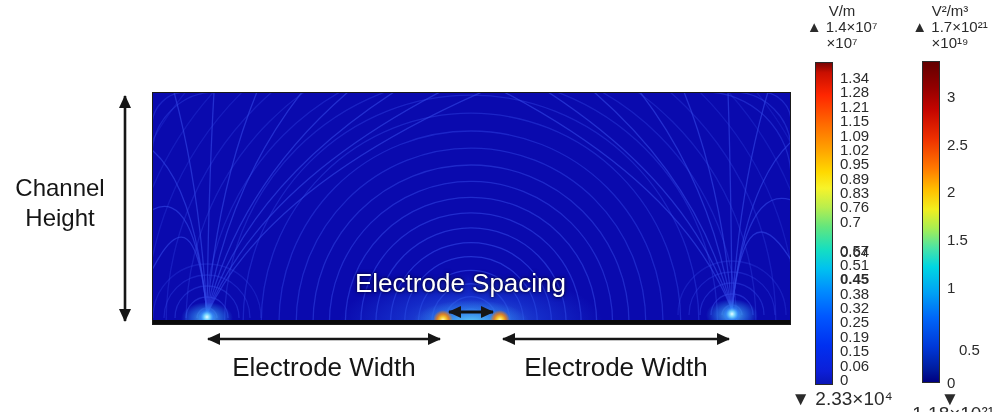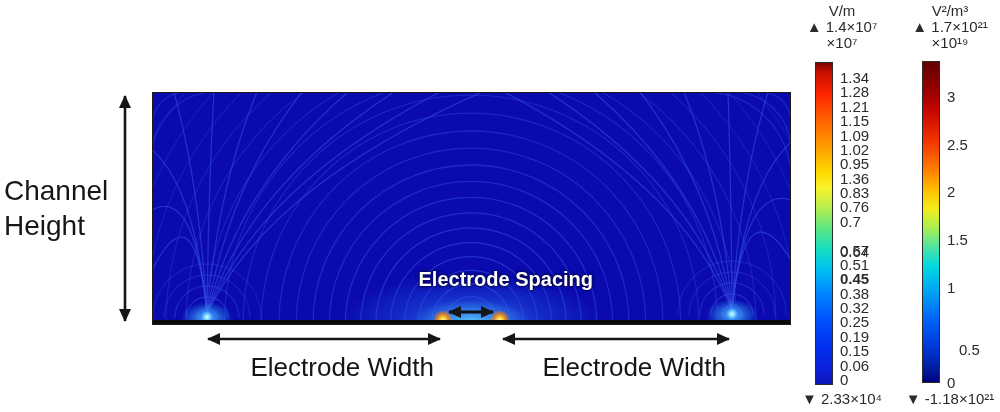--- a/index.html
+++ b/index.html
@@ -2,38 +2,38 @@
 <html><head>
 <meta charset="utf-8">
 <style>
   html,body{margin:0;padding:0;background:#ffffff;}
   body{width:1000px;height:412px;font-family:"Liberation Sans","DejaVu Sans",sans-serif;}
   #canvas{position:relative;width:1000px;height:412px;background:#ffffff;overflow:hidden;}
 
   .abs{position:absolute;}
 
   
-  .dim-label{color:#161616;font-size:28px;line-height:1.25;letter-spacing:0px;}
-  .spacing-label{color:#ffffff;font-size:20px;font-weight:700;text-align:right;
+  .dim-label{color:#161616;font-size:24px;line-height:1.25;letter-spacing:0px;text-align:center;}
+  .spacing-label{color:#ffffff;font-size:26px;font-weight:400;text-align:left;
                  text-shadow:0 0 4px rgba(0,0,45,.9),0 0 2px rgba(0,0,45,.9);}
-  .width-label{color:#161616;font-size:26px;text-align:right;}
+  .width-label{color:#161616;font-size:26px;text-align:center;}
 
   
   .cbar{border:1px solid #2a2a2a;box-sizing:border-box;}
   .cbar-efield{background:linear-gradient(to bottom,
       #7a0403 0%, #c90f00 3%, #ff2600 10%, #ff6a00 19%, #ffa300 27%,
       #ffd900 34%, #f7f32a 39%, #b8ee4e 45%, #63e67d 51%, #16dfc0 58%,
       #00c2ef 64%, #008cff 71%, #0057ff 79%, #0030f0 88%, #0c1fd8 96%, #0a16b6 100%);}
   .cbar-grad{background:linear-gradient(to bottom,
       #640000 0%, #930000 8%, #c40500 15%, #ee3000 24%, #ff7700 33%,
       #ffc000 40%, #f2ee1e 46%, #a8ee52 52%, #4ce4a4 58%, #00d6e2 64%,
       #00a2f5 72%, #0066f8 80%, #0038d8 89%, #001c9e 96%, #000080 100%);}
 
   .cbar-header{font-size:15px;color:#2b2b2b;text-align:center;line-height:16px;}
-  .cbar-min{font-size:15px;color:#2b2b2b;text-align:center;line-height:15px;}
+  .cbar-min{font-size:19px;color:#2b2b2b;text-align:center;line-height:15px;}
   .tick-label{position:absolute;font-size:15px;color:#2b2b2b;transform:translateY(-50%);white-space:nowrap;}
 
   svg{display:block;}
 </style>
 </head>
 <body>
 
 <div id="canvas">
 
   <svg id="field-plot" class="abs" style="left:152px;top:92px;" width="639" height="233" viewBox="0 0 639 233">
@@ -169,21 +169,21 @@
   </div>
   <div class="abs cbar cbar-efield" style="left:815px;top:62px;width:18px;height:323px;"></div>
   <div id="ticks-efield">
       <span class="tick-label" style="left: 840px; top: 77px;">1.34</span>
       <span class="tick-label" style="left: 840px; top: 91.381px;">1.28</span>
       <span class="tick-label" style="left: 840px; top: 105.762px;">1.21</span>
       <span class="tick-label" style="left: 840px; top: 120.143px;">1.15</span>
       <span class="tick-label" style="left: 840px; top: 134.524px;">1.09</span>
       <span class="tick-label" style="left: 840px; top: 148.905px;">1.02</span>
       <span class="tick-label" style="left: 840px; top: 163.286px;">0.95</span>
-      <span class="tick-label" style="left: 840px; top: 177.667px;">1.36</span>
+      <span class="tick-label" style="left: 840px; top: 177.667px;">0.89</span>
       <span class="tick-label" style="left: 840px; top: 192.048px;">0.83</span>
       <span class="tick-label" style="left: 840px; top: 206.429px; text-align: right;">0.76</span>
       <span class="tick-label" style="left: 840px; top: 220.81px;">0.7</span>
       <span class="tick-label" style="left: 840px; top: 235px; margin-top: 16px;">0.64</span>
       <span class="tick-label" style="left: 840px; top: 249.571px;">0.57</span>
       <span class="tick-label" style="left: 840px; top: 263.952px;">0.51</span>
       <span class="tick-label" style="left: 840px; top: 278.333px; font-weight: bold;">0.45</span>
       <span class="tick-label" style="left: 840px; top: 292.714px;">0.38</span>
       <span class="tick-label" style="left: 840px; top: 307.095px;">0.32</span>
       <span class="tick-label" style="left: 840px; top: 321.476px;">0.25</span>

